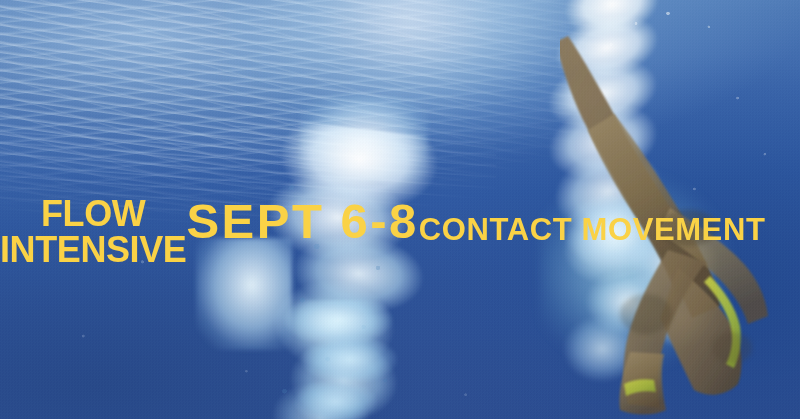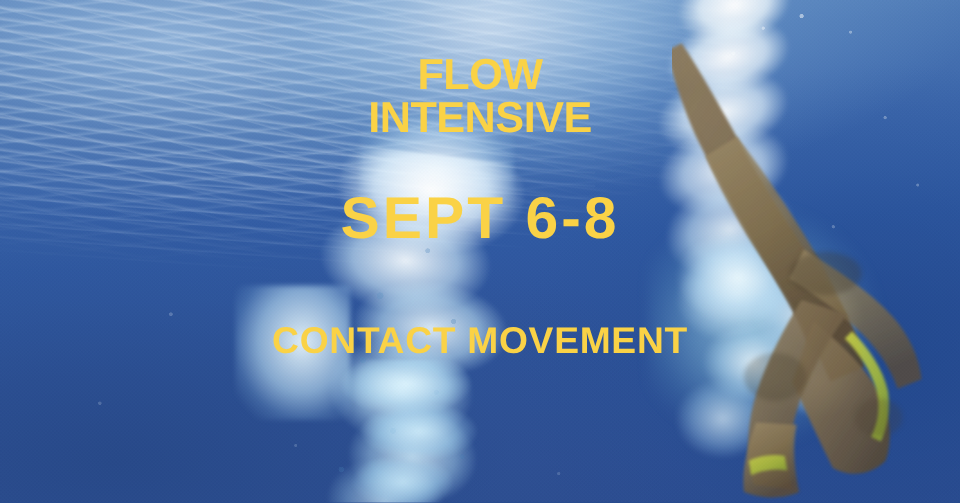--- a/index.html
+++ b/index.html
@@ -249,24 +249,23 @@
       repeating-conic-gradient(from 0deg at 50% 50%, rgba(255,255,255,0.10) 0% 25%, rgba(0,0,0,0.08) 25% 50%);
     background-size: 3px 3px;
     pointer-events: none;
   }
 
   
   .text-layer {
     position: absolute;
     inset: 0;
     display: flex;
-    flex-direction: column;
+    flex-direction: row;
     align-items: center;
     pointer-events: none;
-    gap: 19px;
   }
   .headline-block {
     margin-top: 44px;
     text-align: center;
     line-height: 0.99;
   }
   .h-line {
     color: #FAD246;
     font-weight: 700;
     letter-spacing: -0.4px;

